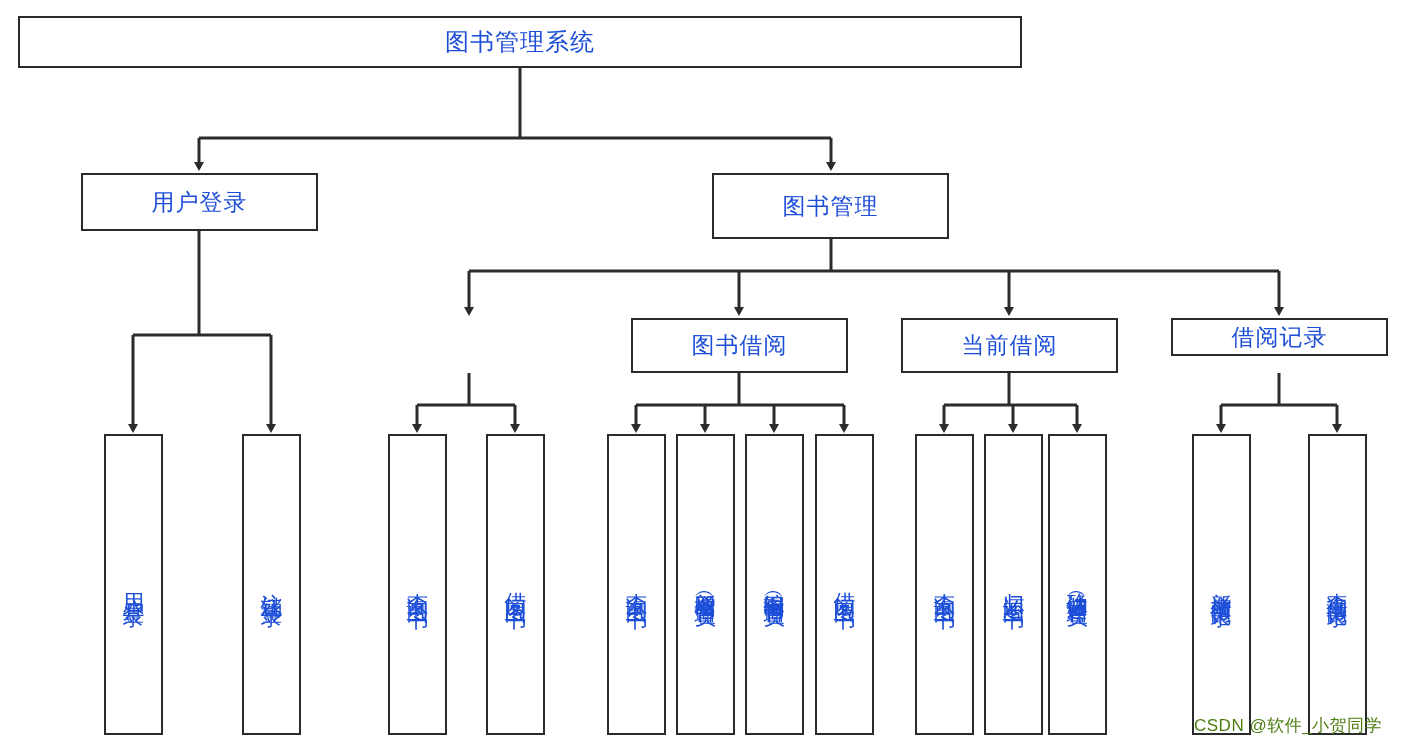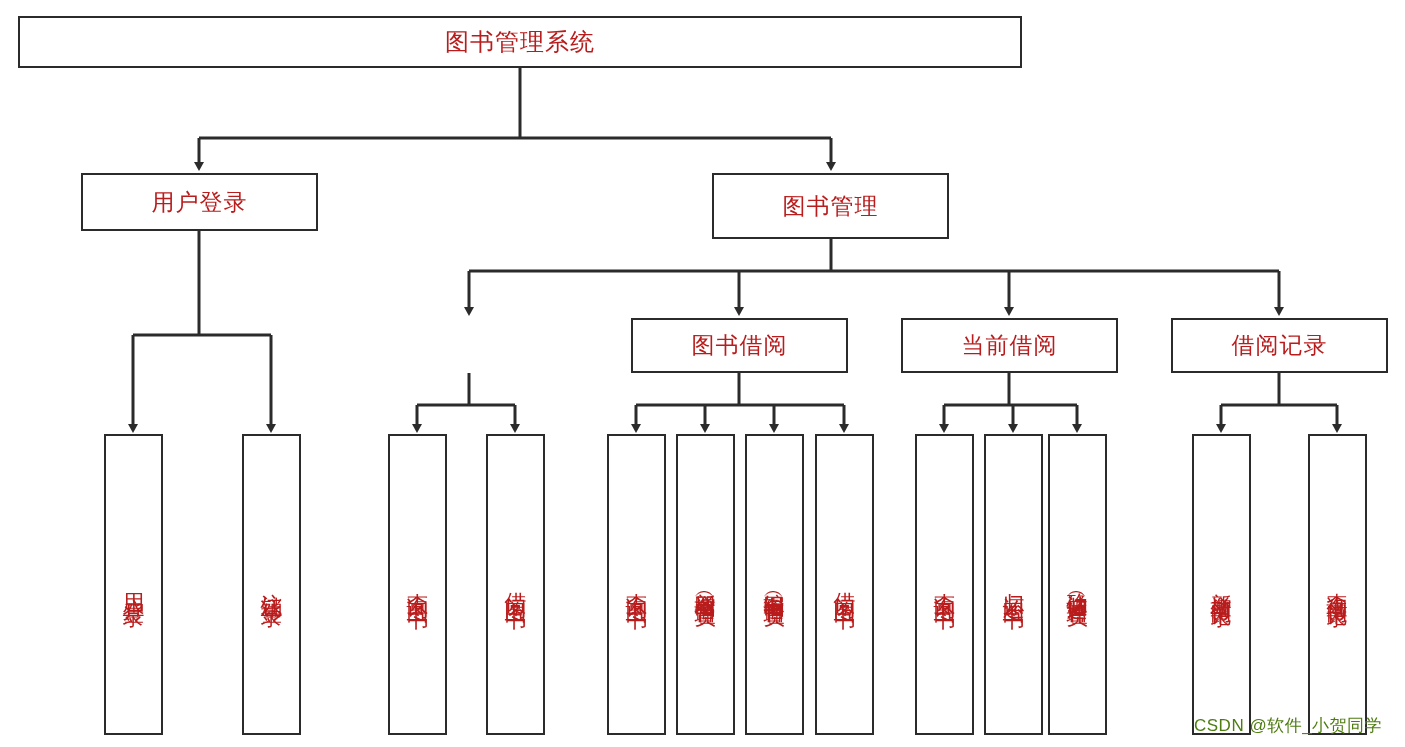--- a/index.html
+++ b/index.html
@@ -18,21 +18,21 @@
     overflow: hidden;
   }
   .node {
     position: absolute;
     box-sizing: border-box;
     border: 2.5px solid #2b2b2b;
     background: #ffffff;
     display: flex;
     align-items: center;
     justify-content: center;
-    color: #b91c1c;
+    color: #1d4ed8;
   }
   .node.horiz {
     font-size: 23px;
     letter-spacing: 1px;
   }
   .node.vert {
     writing-mode: vertical-rl;
     text-orientation: upright;
     font-size: 22px;
     letter-spacing: 5px;
@@ -128,21 +128,21 @@
   <div class="node horiz" style="left:712px; top:173px; width:237px; height:66px;">
     <span class="txt">图书管理</span>
   </div>
 
   <div class="node horiz" style="left:631px; top:318px; width:217px; height:55px;">
     <span class="txt">图书借阅</span>
   </div>
   <div class="node horiz" style="left:901px; top:318px; width:217px; height:55px;">
     <span class="txt">当前借阅</span>
   </div>
-  <div class="node horiz" style="left:1171px; top:318px; width:217px; height:55px;">
+  <div class="node horiz" style="left:1171px; top:318px; width:217px; height:38px;">
     <span class="txt">借阅记录</span>
   </div>
 
   <div class="node vert" style="left:104px; top:434px; width:59px; height:301px;">
     <span class="txt">用户登录</span>
   </div>
   <div class="node vert" style="left:242px; top:434px; width:59px; height:301px;">
     <span class="txt">注销登录</span>
   </div>
 

